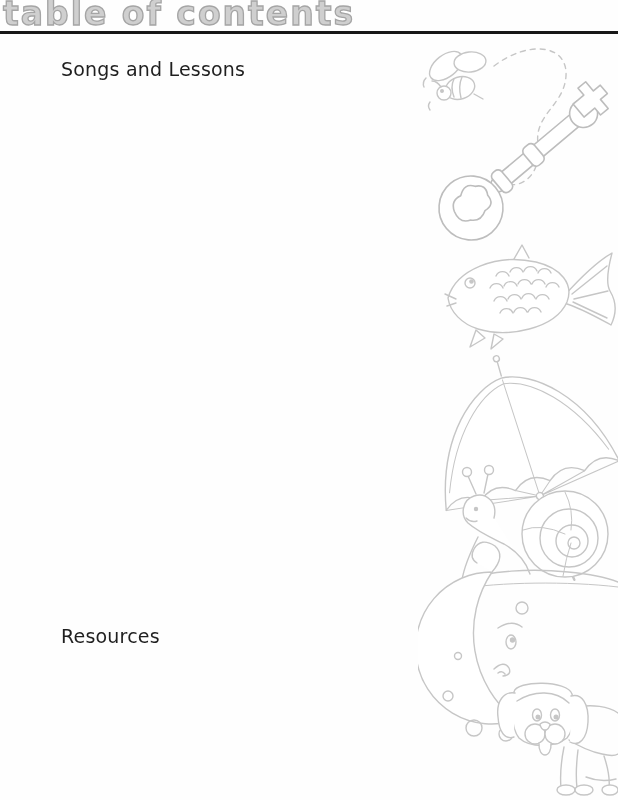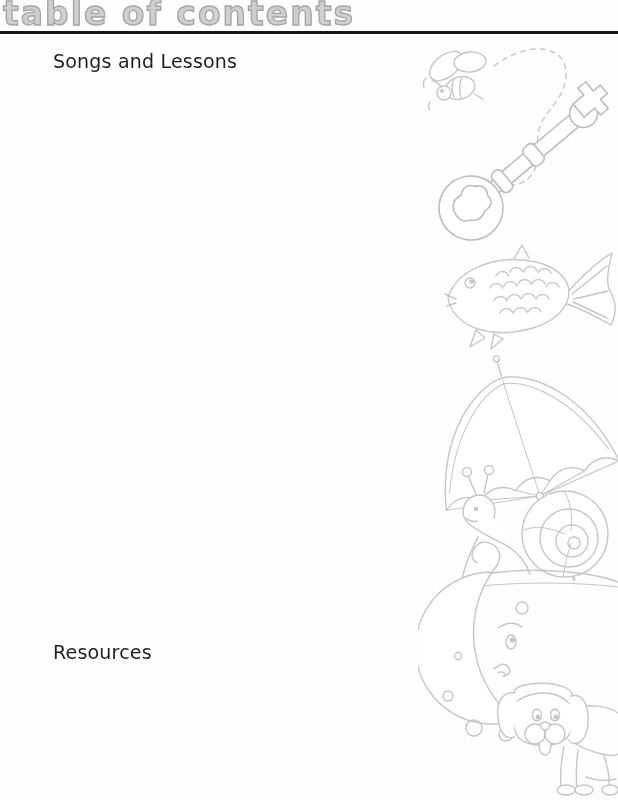--- a/index.html
+++ b/index.html
@@ -10,26 +10,26 @@
   }
   .page-title {
     position:absolute; left:3px; top:-3px; margin:0;
     font-family:"DejaVu Sans", sans-serif;
     font-size:33px; font-weight:bold; letter-spacing:2px; line-height:1;
     color:#cfcfcf; -webkit-text-stroke:1.3px #a5a5a5;
   }
   .rule { position:absolute; left:0; top:31px; width:618px; height:3px; background:#181818; }
 
   .section-heading {
-    position:absolute; left:53px; margin:0;
+    position:absolute; left:53px; margin:8px;
     font-family:"DejaVu Sans", sans-serif;
     font-size:19px; font-weight:400; color:#1f1f1f; letter-spacing:0.2px; line-height:1.2;text-align:right;
   }
   #songs-heading { top:50px; }
-  #resources-heading { top:641px; }
+  #resources-heading { top:617px; }
 
   .toc-list {
     position:absolute; margin:0; padding:0; list-style:none;
   }
   #songs-list { left:28px; top:80px; width:375px; }
   #resources-list { left:53px; top:660px; width:350px; }
 
   .illos { position:absolute; left:418px; top:40px; width:200px; height:760px; }
   .illos * { vector-effect:none; }
   svg { stroke:#c6c6c6; fill:none; stroke-width:1.4; stroke-linecap:round; stroke-linejoin:round; }

